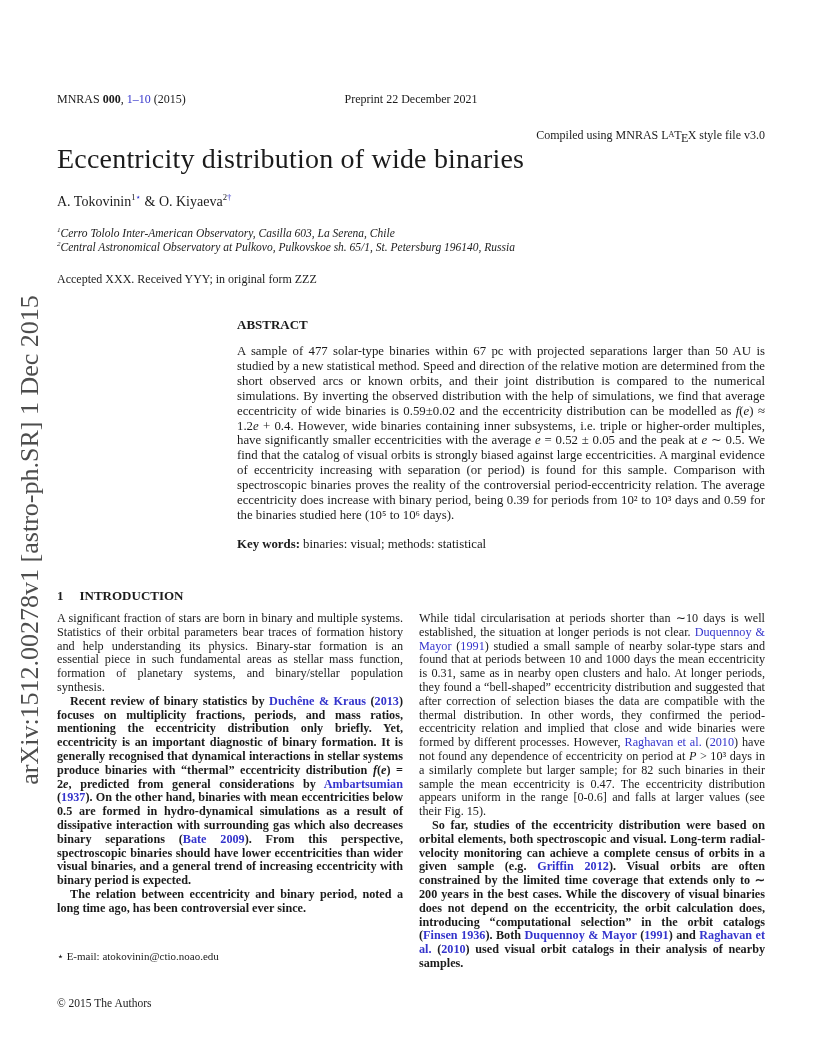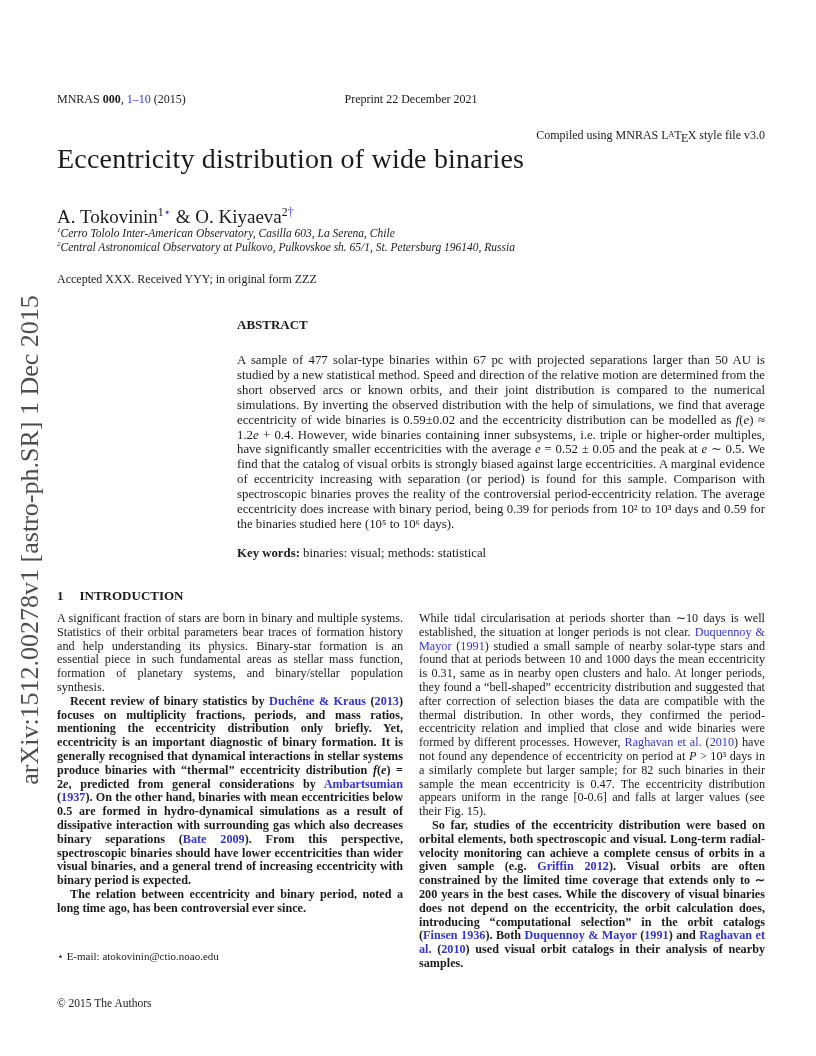--- a/index.html
+++ b/index.html
@@ -28,37 +28,37 @@
   }
   .h-left { text-align: left; }
   .h-center { text-align: center; }
   .h-right { text-align: right; margin-top: 36px; }
   .title {
     position: absolute; left: 57px; top: 143px; width: 708px;
     margin: 0; font-size: 28px; font-weight: normal;
     letter-spacing: 0.2px;
   }
   .authors {
-    position: absolute; left: 57px; top: 206px; width: 708px;
-    font-size: 19px;
+    position: absolute; left: 57px; top: 194px; width: 708px;
+    font-size: 14px;
   }
   .affils {
     position: absolute; left: 57px; top: 226px; width: 708px;
     font-size: 11.5px; font-style: italic; line-height: 14px;
   }
   .dates {
     position: absolute; left: 57px; top: 272px; width: 708px;
     font-size: 12px;
   }
   .abstract {
     position: absolute; left: 237px; top: 317px; width: 528px;
   }
   .abs-head { font-weight: bold; font-size: 13px; }
   .abs-text {
-    margin: 20px 0 0 0;
+    margin: 11px 0 0 0;
     font-size: 12.8px; line-height: 14.9px;
     text-align: justify;
   }
   .keywords { margin: 14px 0 0 0; font-size: 12.8px; }
   .sec-head {
     position: absolute; left: 57px; top: 588px;
     font-weight: bold; font-size: 13px;
   }
   .sec-num { margin-right: 16px; }
   .columns {

